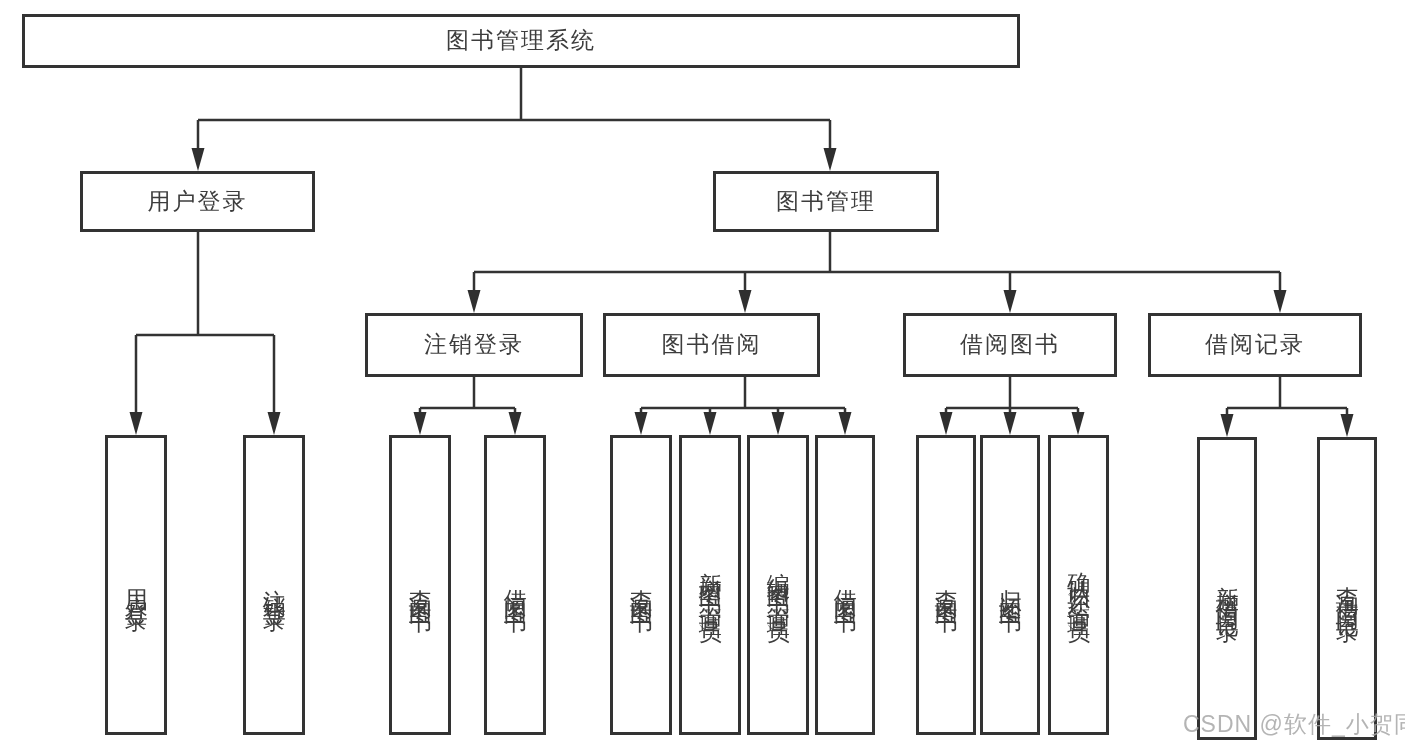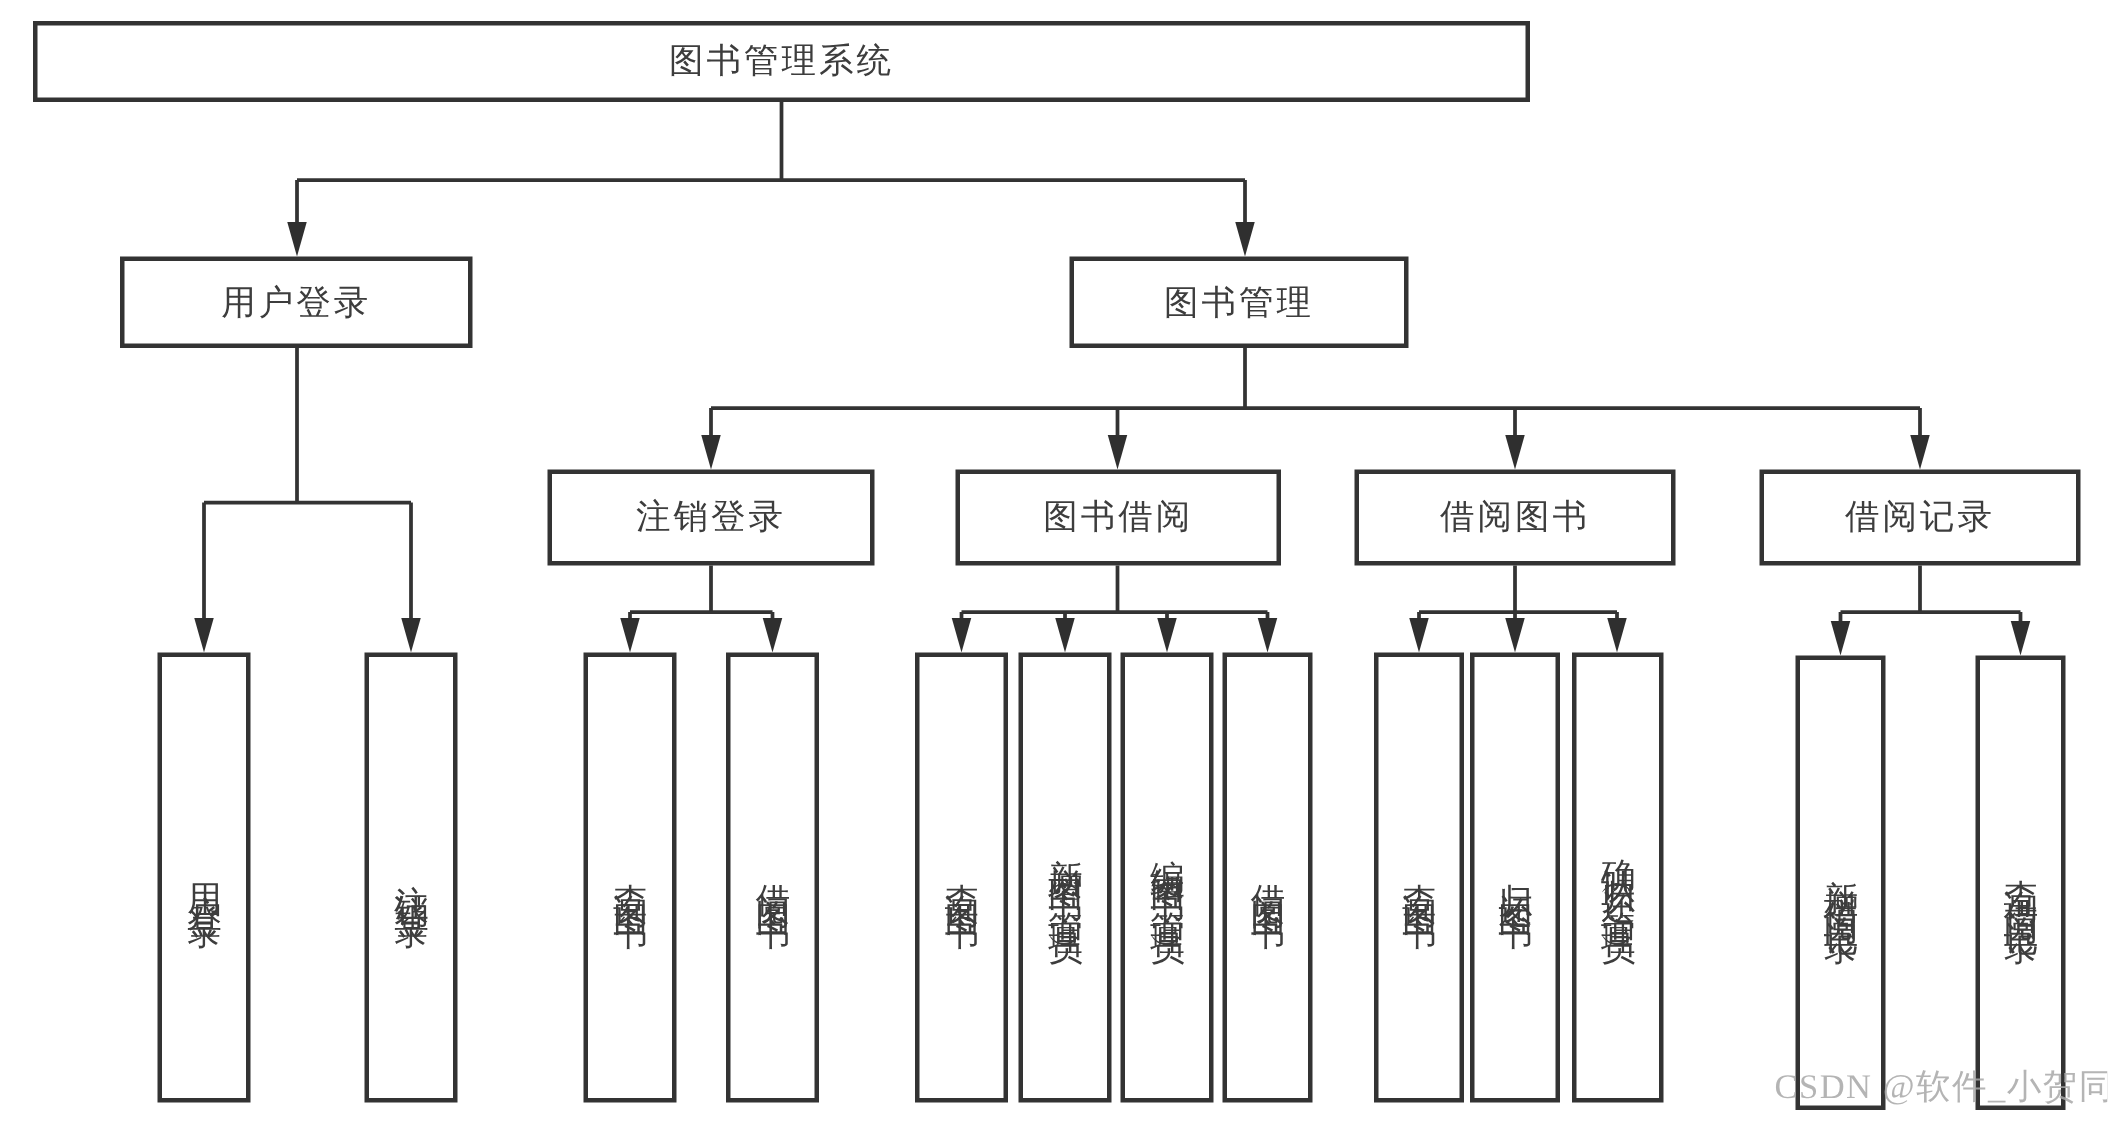--- a/index.html
+++ b/index.html
@@ -1,20 +1,20 @@
 <!DOCTYPE html>
 <html><head>
 <meta charset="utf-8">
 <style>
   html,body{margin:0;padding:0;background:#ffffff;}
   .stage{
     position:relative;
     width:1405px;height:747px;
     background:#ffffff;
-    font-family:Liberation Serif, serif;
+    font-family:Liberation Sans, sans-serif;
     overflow:hidden;
   }
   svg.connectors{position:absolute;left:0;top:0;z-index:1;}
   .node{
     position:absolute;
     box-sizing:border-box;
     background:#ffffff;
     border:3px solid #333333;
     display:flex;
     align-items:center;
@@ -119,27 +119,27 @@
   <div class="node" style="left:80px;top:171px;width:235px;height:61px">
     <span>用户登录</span>
   </div>
   <div class="node" style="left:713px;top:171px;width:226px;height:61px">
     <span>图书管理</span>
   </div>
 
   <div class="node" style="left:365px;top:313px;width:218px;height:64px">
     <span>注销登录</span>
   </div>
-  <div class="node" style="left:637px;top:313px;width:217px;height:64px">
+  <div class="node" style="left:603px;top:313px;width:217px;height:64px">
     <span>图书借阅</span>
   </div>
   <div class="node" style="left:903px;top:313px;width:214px;height:64px">
     <span>借阅图书</span>
   </div>
-  <div class="node" style="left:1173px;top:313px;width:214px;height:64px">
+  <div class="node" style="left:1148px;top:313px;width:214px;height:64px">
     <span>借阅记录</span>
   </div>
 
   <div class="node leaf" style="left:105px;top:435px;width:62px;height:300px">
     <span>用户登录</span>
   </div>
   <div class="node leaf" style="left:243px;top:435px;width:62px;height:300px">
     <span>注销登录</span>
   </div>
 

